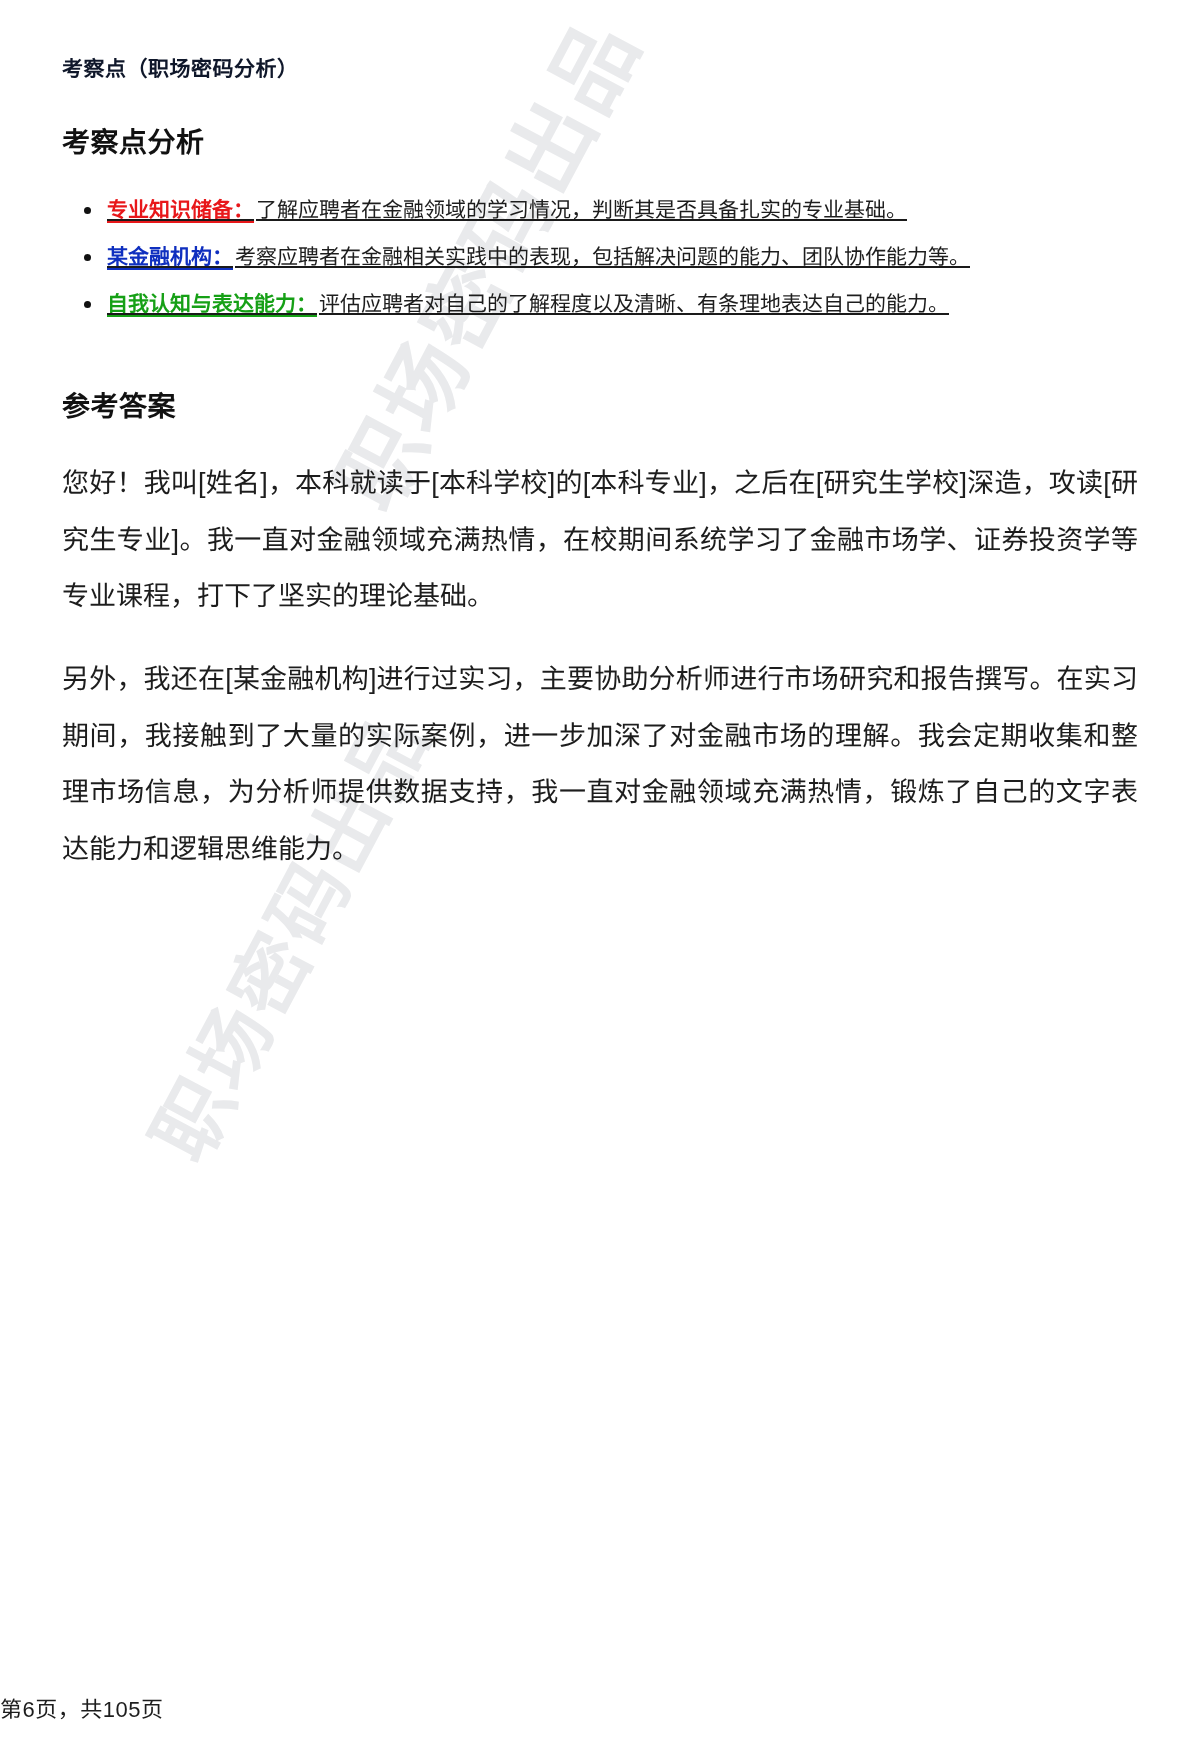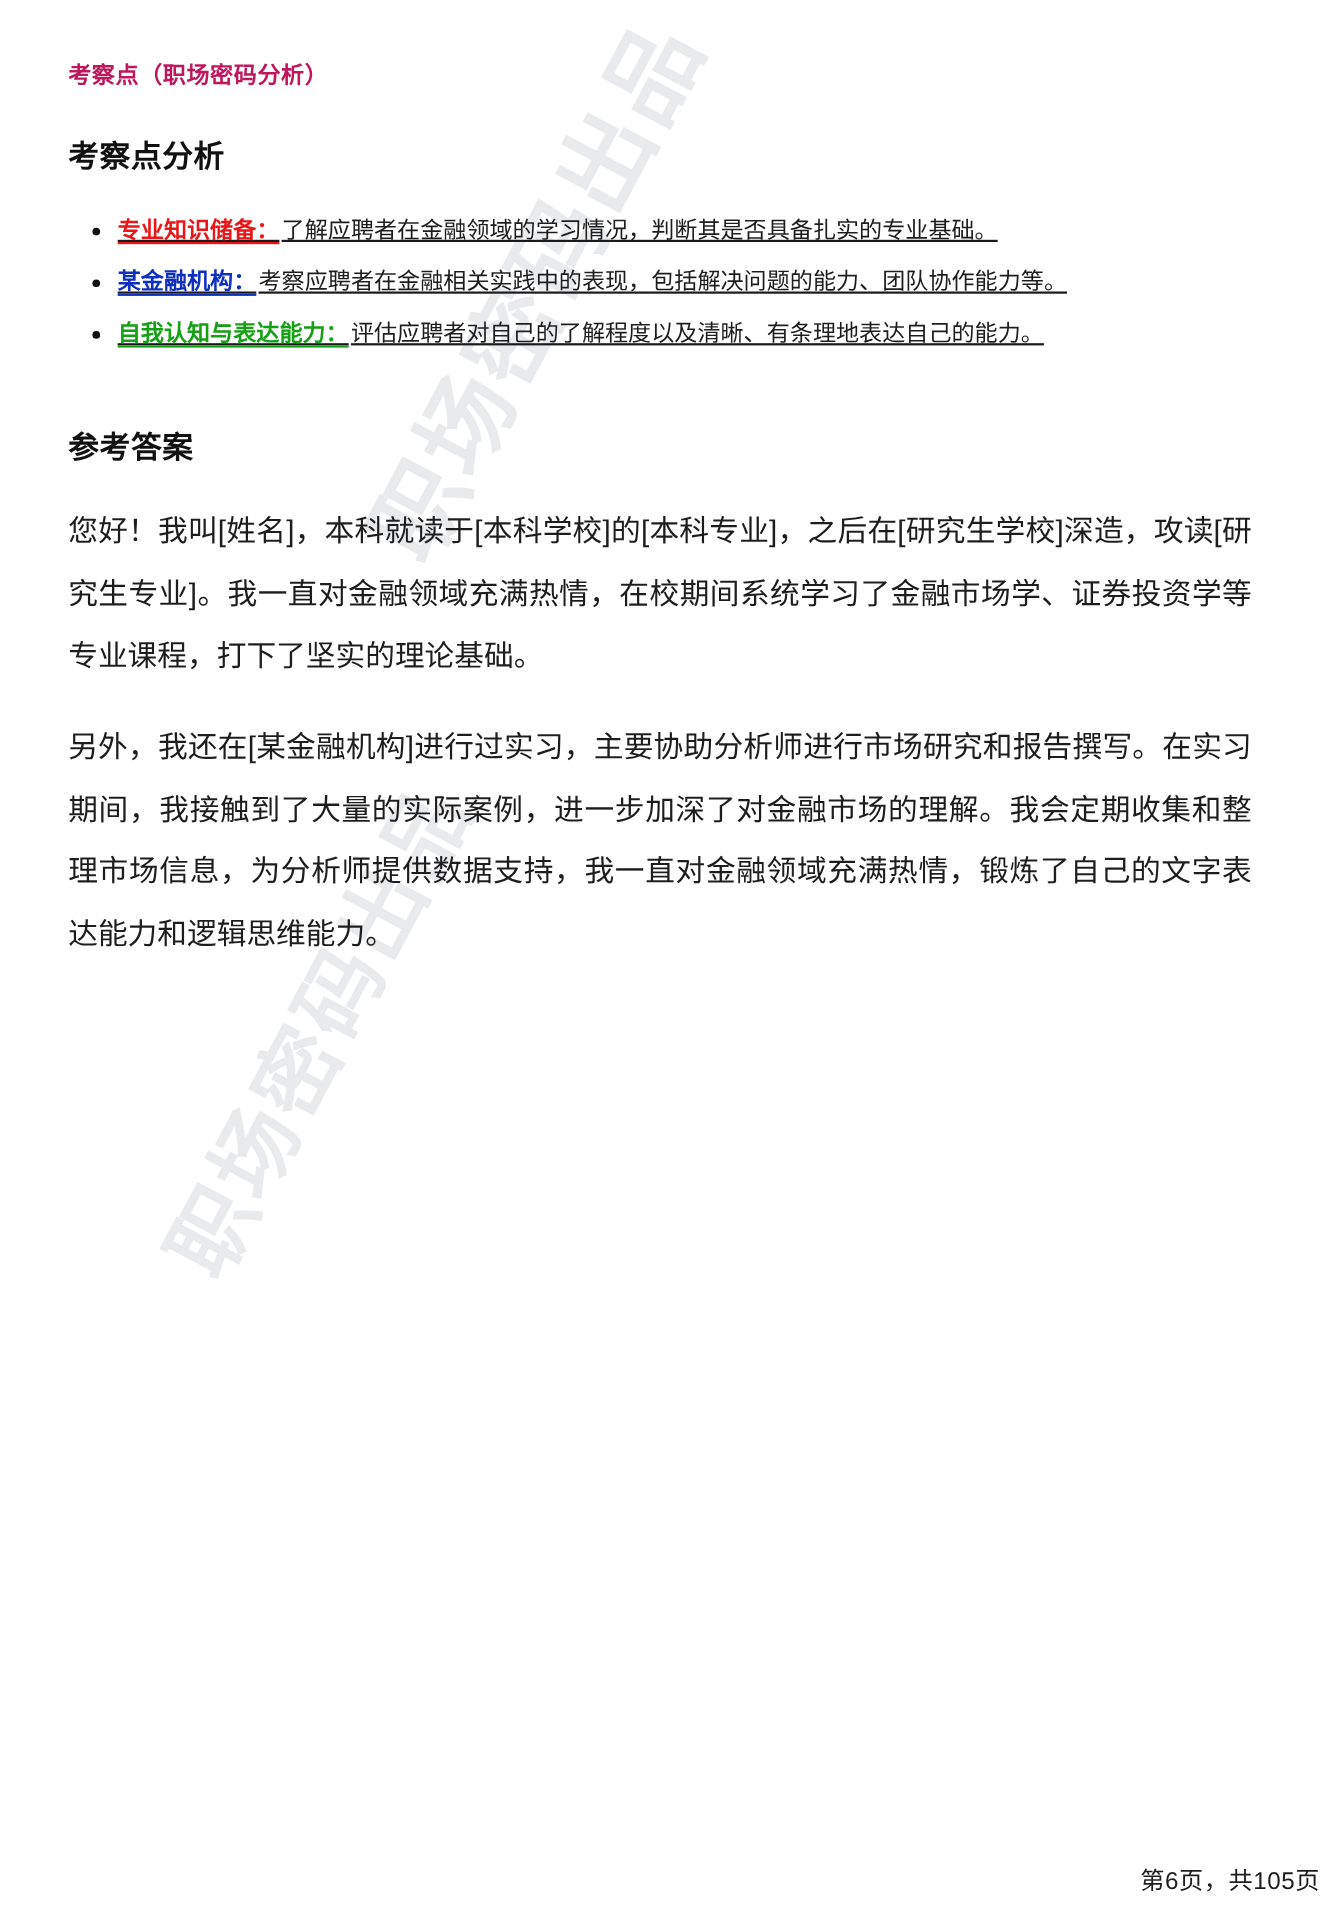--- a/index.html
+++ b/index.html
@@ -53,21 +53,21 @@
   
   #page {
     position: relative;
     z-index: 1;
     padding: 0 62px;
     box-sizing: border-box;
     height: 100%;
   }
 
   .doc-title {
-    color: #be185d;
+    color: #0f172a;
     font-size: 21px;
     font-weight: 700;
     letter-spacing: 0.5px;
     padding-top: 55px;
     margin: 0;
     line-height: 1.3;
   }
 
   .section-heading {
     font-size: 28px;
@@ -128,21 +128,21 @@
     margin: 0 0 26px 0;
     text-align: justify;
     text-justify: inter-ideograph;
   }
 
   .page-footer {
     position: absolute;
     left: 0;
     right: 0;
     bottom: 32px;
-    text-align: right;
+    text-align: left;
     font-size: 22px;
     color: #1d1d1d;
     letter-spacing: 0.5px;
     z-index: 2;
   }
 </style>
 </head>
 <body>
 
 <div id="watermark-layer">

